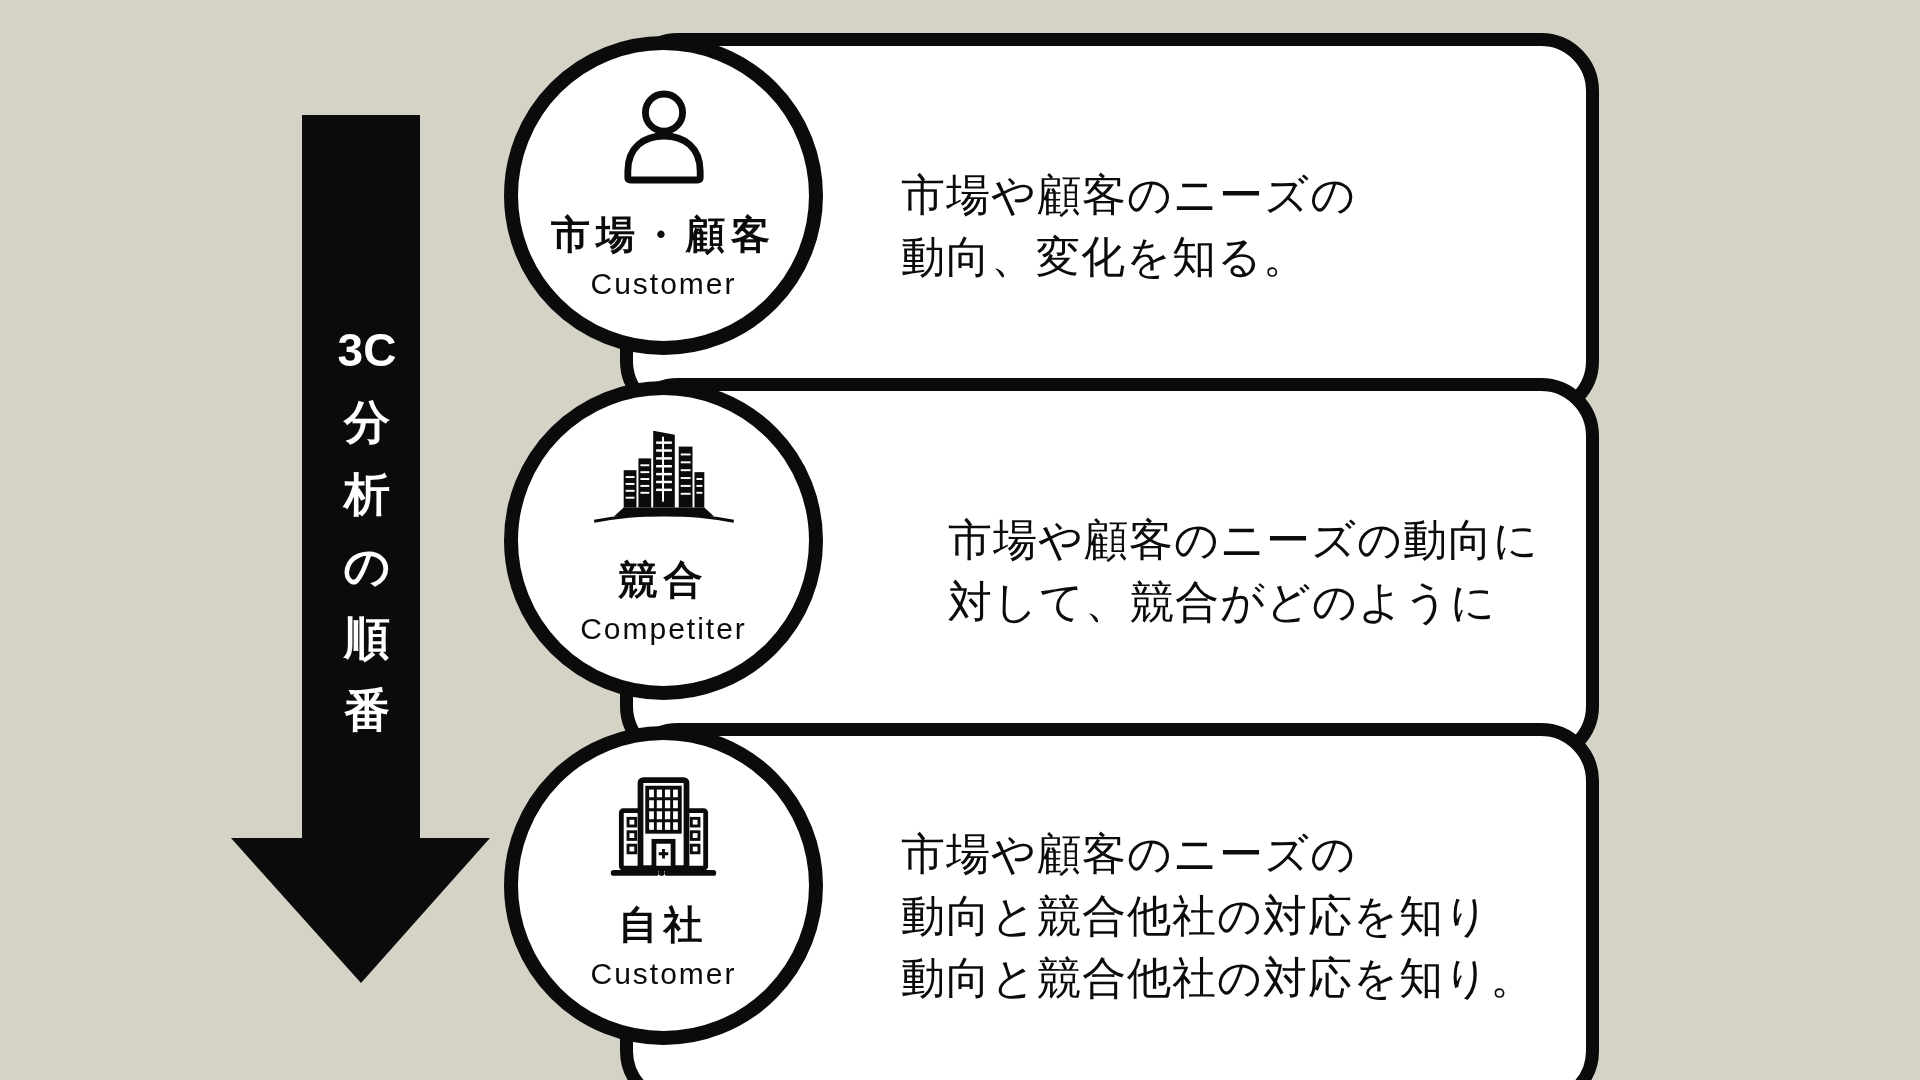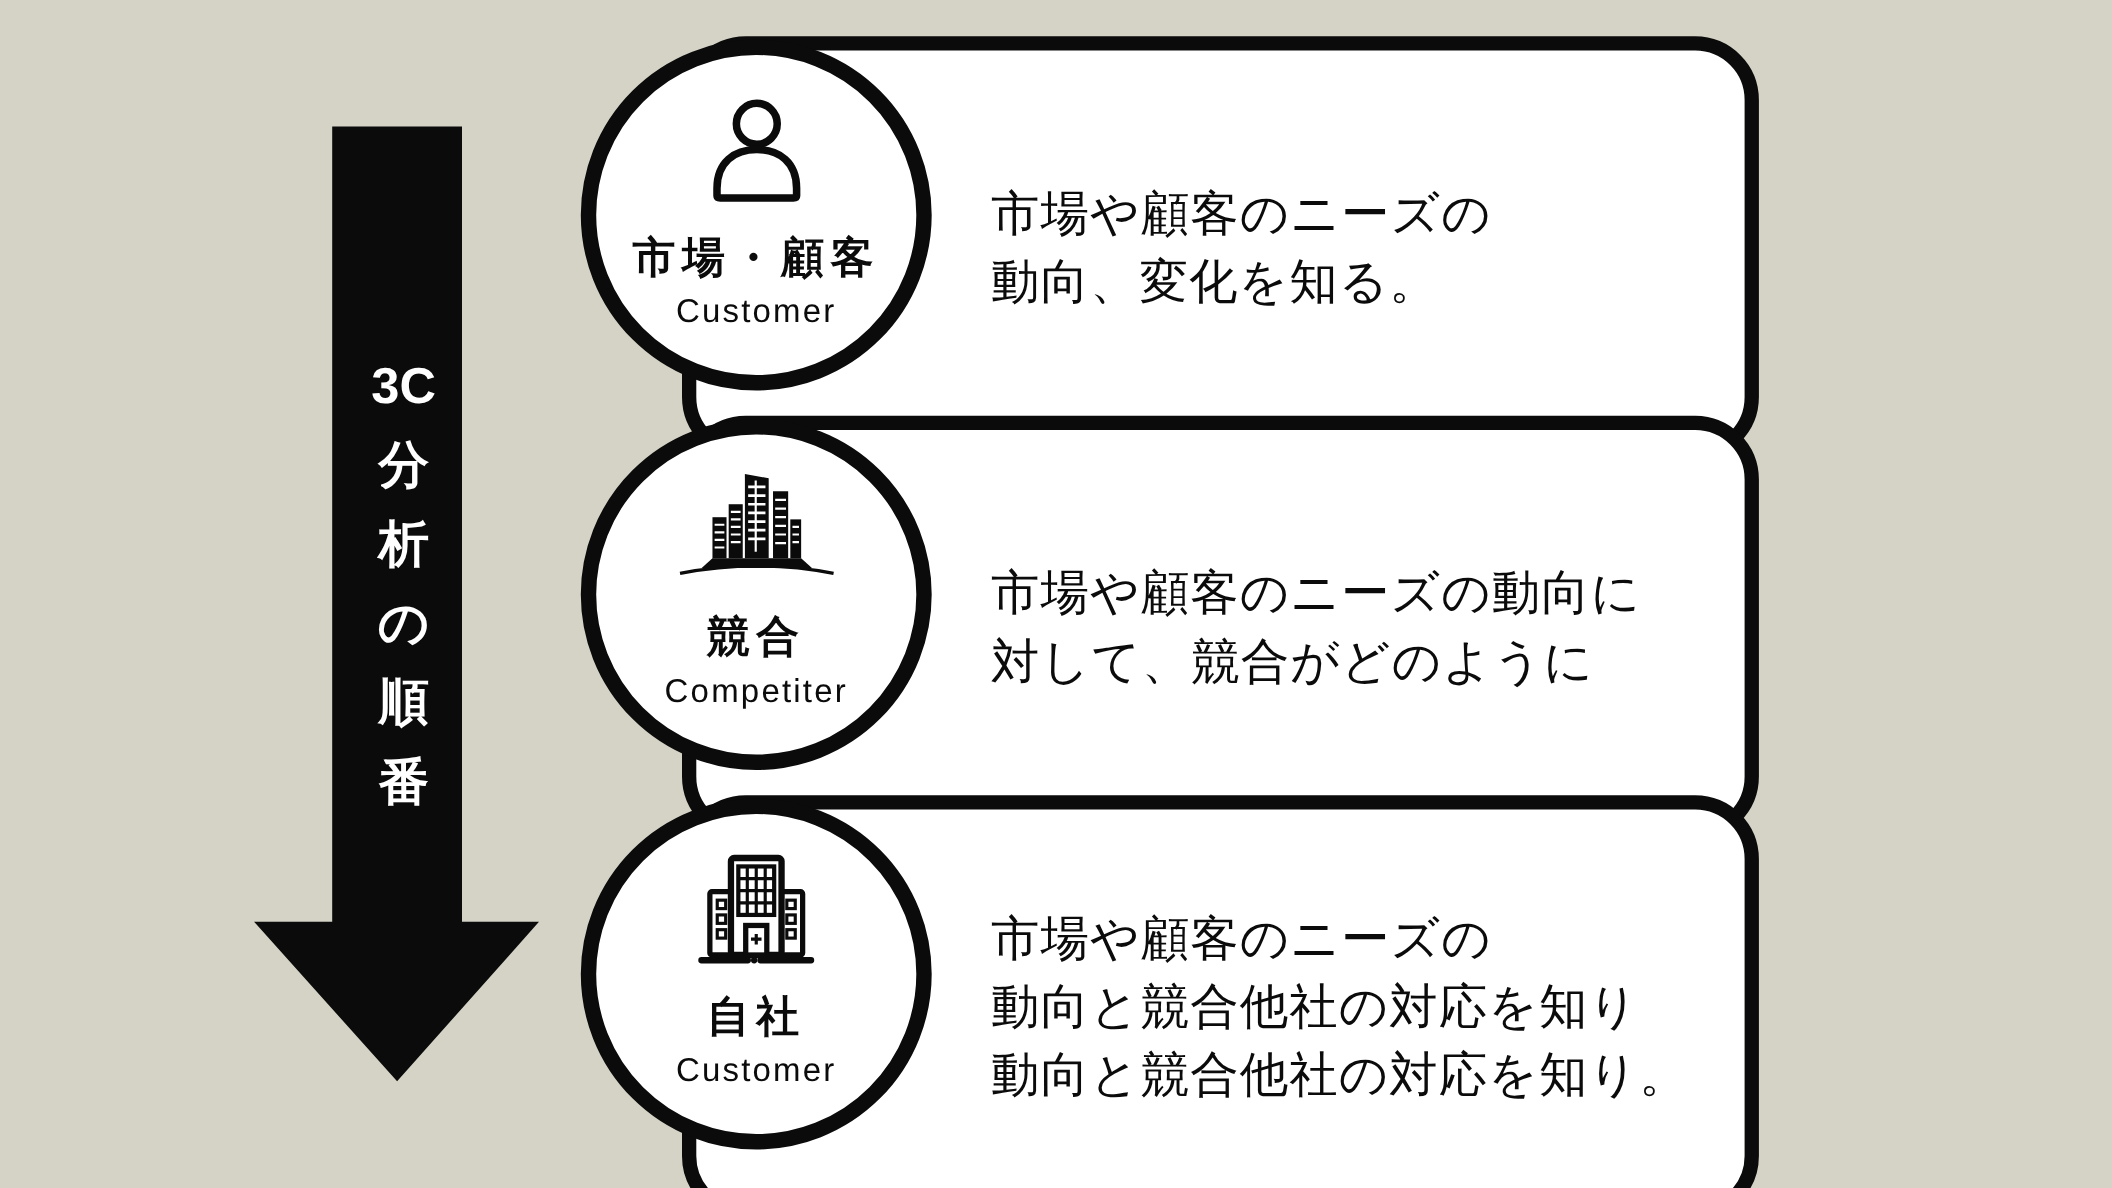--- a/index.html
+++ b/index.html
@@ -24,28 +24,28 @@
   }
   .arrow-char{height:72px;line-height:72px;font-size:46px;text-align:center;}
   
   .row-box{
     position:absolute;left:620px;width:979px;height:386px;
     box-sizing:border-box;background:var(--panel);
     border:13px solid var(--ink);border-radius:58px;
     display:flex;align-items:center;
   }
   .row-box.r1{top:33px;}
-  .row-box.r2{top:378px;}
+  .row-box.r2{top:378px;justify-content:center;}
   .row-box.r3{top:723px;}
   .box-text{
     margin-left:268px;font-size:44px;line-height:62px;
     letter-spacing:1px;color:var(--ink);font-weight:400;
   }
   .circle{
-    position:absolute;left:528px;width:319px;height:319px;
+    position:absolute;left:504px;width:319px;height:319px;
     box-sizing:border-box;background:var(--panel);
     border:14px solid var(--ink);border-radius:50%;
     display:flex;flex-direction:column;align-items:center;
     padding-top:30px;
     text-align:center;
   }
   .circle.c1{top:36px;}
   .circle.c2{top:381px;}
   .circle.c3{top:726px;}
   .icon-wrap{height:112px;display:flex;align-items:center;justify-content:center;}

